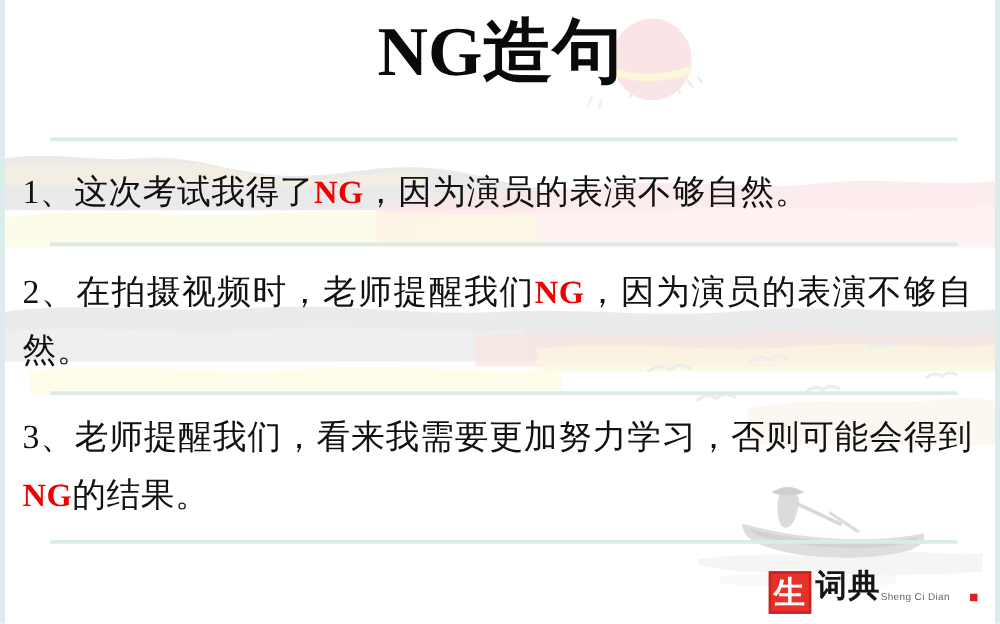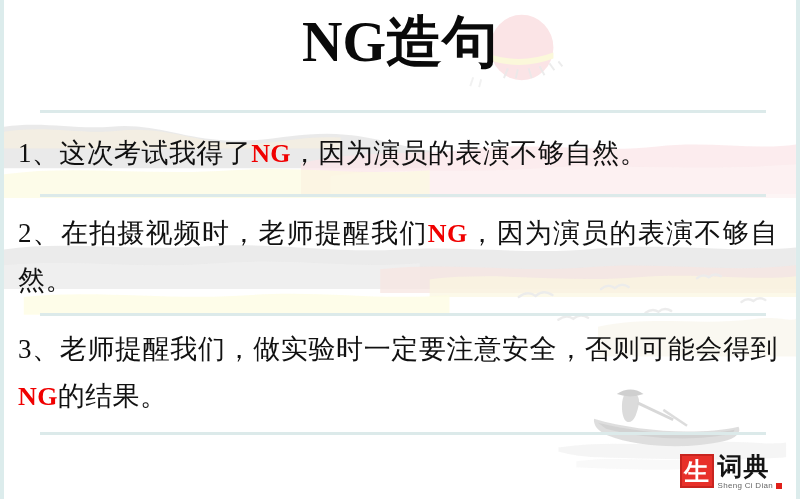--- a/index.html
+++ b/index.html
@@ -112,35 +112,35 @@
     font-size: 25px;
     line-height: 32px;
     text-align: center;
     font-weight: 700;
     font-family: "Liberation Serif", "DejaVu Serif", serif;
     box-sizing: border-box;
     flex: none;
   }
   #brand-right {
     display: flex;
-    flex-direction: column;
-    align-items: flex-start;
+    flex-direction: row;
+    align-items: flex-end;
   }
   #brand-name {
     font-size: 25px;
     line-height: 26px;
     font-weight: 700;
     color: #151515;
     font-family: "Liberation Serif", "DejaVu Serif", serif;
     letter-spacing: 1px;
   }
   #brand-sub-row {
     display: flex;
     align-items: center;
-    gap: 3px;
+    gap: 16px;
     margin-top: 1px;
   }
   #brand-pinyin {
     font-size: 8px;
     line-height: 10px;
     color: #666666;
     font-family: "Liberation Sans", sans-serif;
     letter-spacing: 0.3px;
   }
   #brand-dot {
@@ -247,21 +247,21 @@
 
     <div class="sentence s1">
       <span>1、</span><span>这次考试我得了</span><span class="kw">NG</span><span>，因为演员的表演不够自然。</span>
     </div>
 
     <div class="sentence s2">
       <span>2、</span><span>在拍摄视频时，老师提醒我们</span><span class="kw">NG</span><span>，因为演员的表演不够自然。</span>
     </div>
 
     <div class="sentence s3">
-      <span>3、</span><span>老师提醒我们，做实验时一定要注意安全，否则可能会得到</span><span class="kw">NG</span><span>的结果。</span>
+      <span>3、</span><span>老师提醒我们，看来我需要更加努力学习，否则可能会得到</span><span class="kw">NG</span><span>的结果。</span>
     </div>
 
   </div>
 
   <div id="brand">
     <div id="brand-seal">生</div>
     <div id="brand-right">
       <div id="brand-name">词典</div>
       <div id="brand-sub-row">
         <span id="brand-pinyin">Sheng Ci Dian</span>

